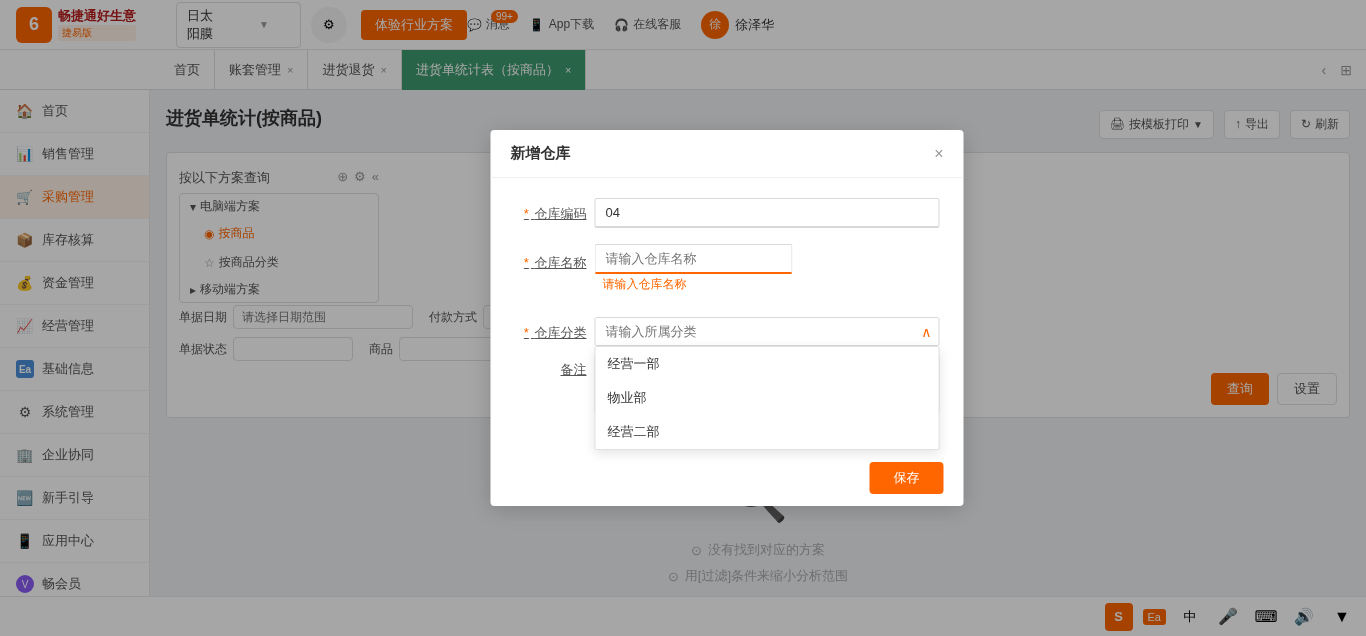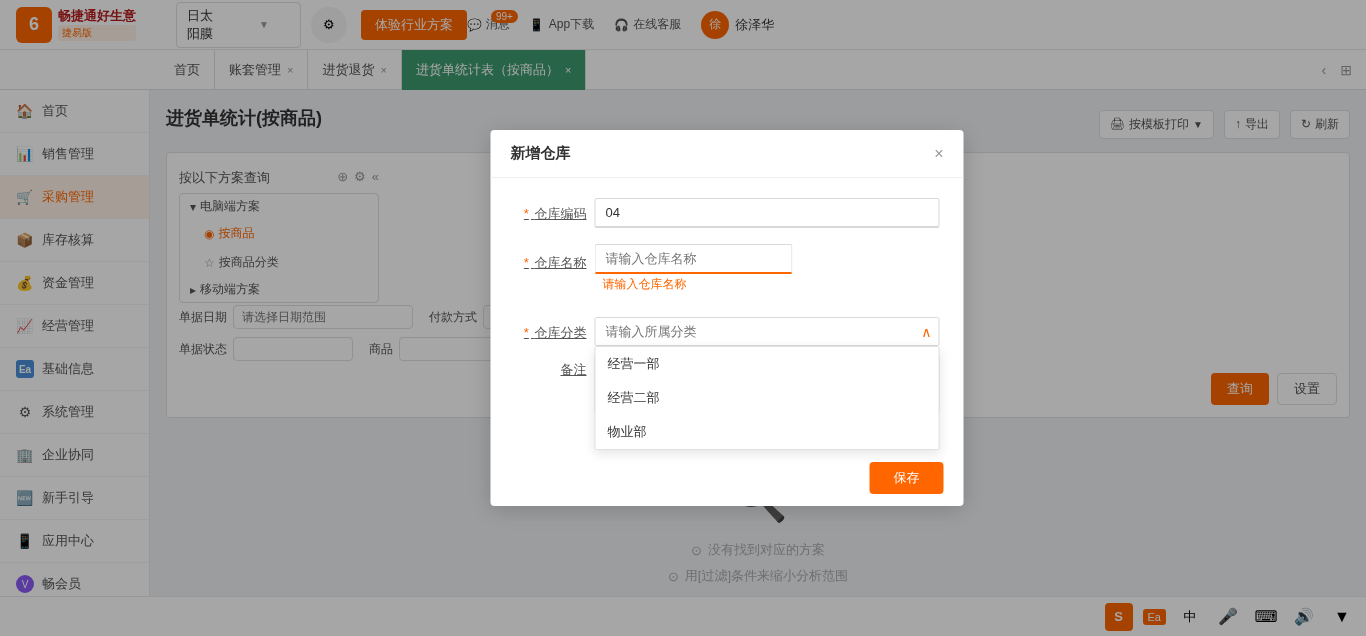--- a/index.html
+++ b/index.html
@@ -802,22 +802,22 @@
     <div class="form-row" style="margin-bottom:8px;">
       <div class="form-label">
         <span class="required-star">*</span>
         <span>仓库分类</span>
       </div>
       <div class="select-wrapper">
         <input class="select-input" placeholder="请输入所属分类" style="">
         <span class="select-arrow-up">∧</span>
         <div class="dropdown-list">
           <div class="dropdown-item">经营一部</div>
+          <div class="dropdown-item">物业部</div>
           <div class="dropdown-item">经营二部</div>
-          <div class="dropdown-item">物业部</div>
         </div>
       </div>
     </div>
 
     <div class="form-row" style="margin-top:8px;">
       <div class="form-label">
         <span>备注</span>
       </div>
       <textarea class="form-textarea" style=""></textarea>
     </div>

